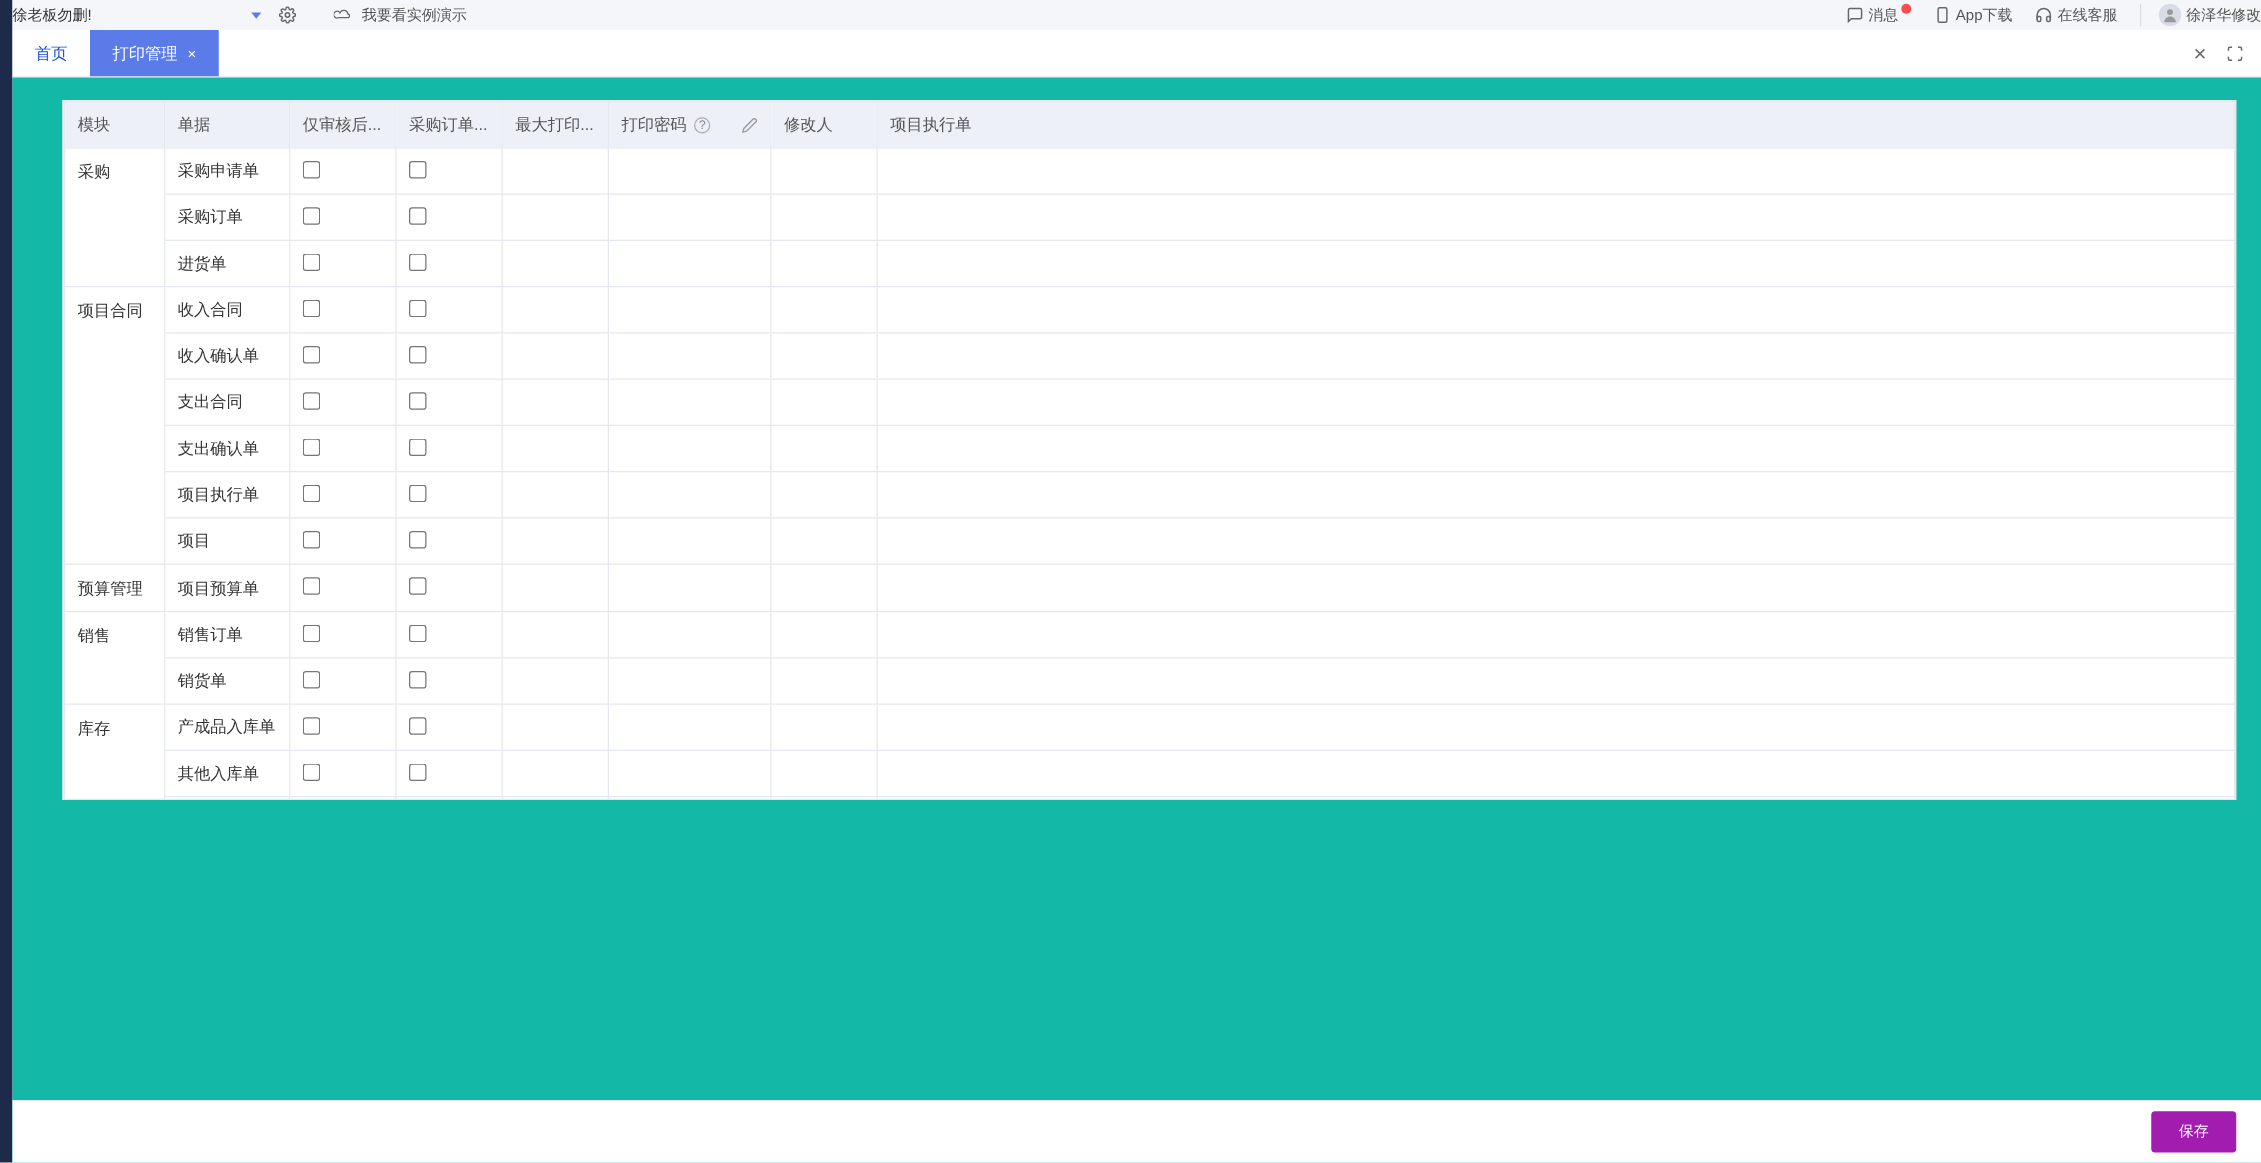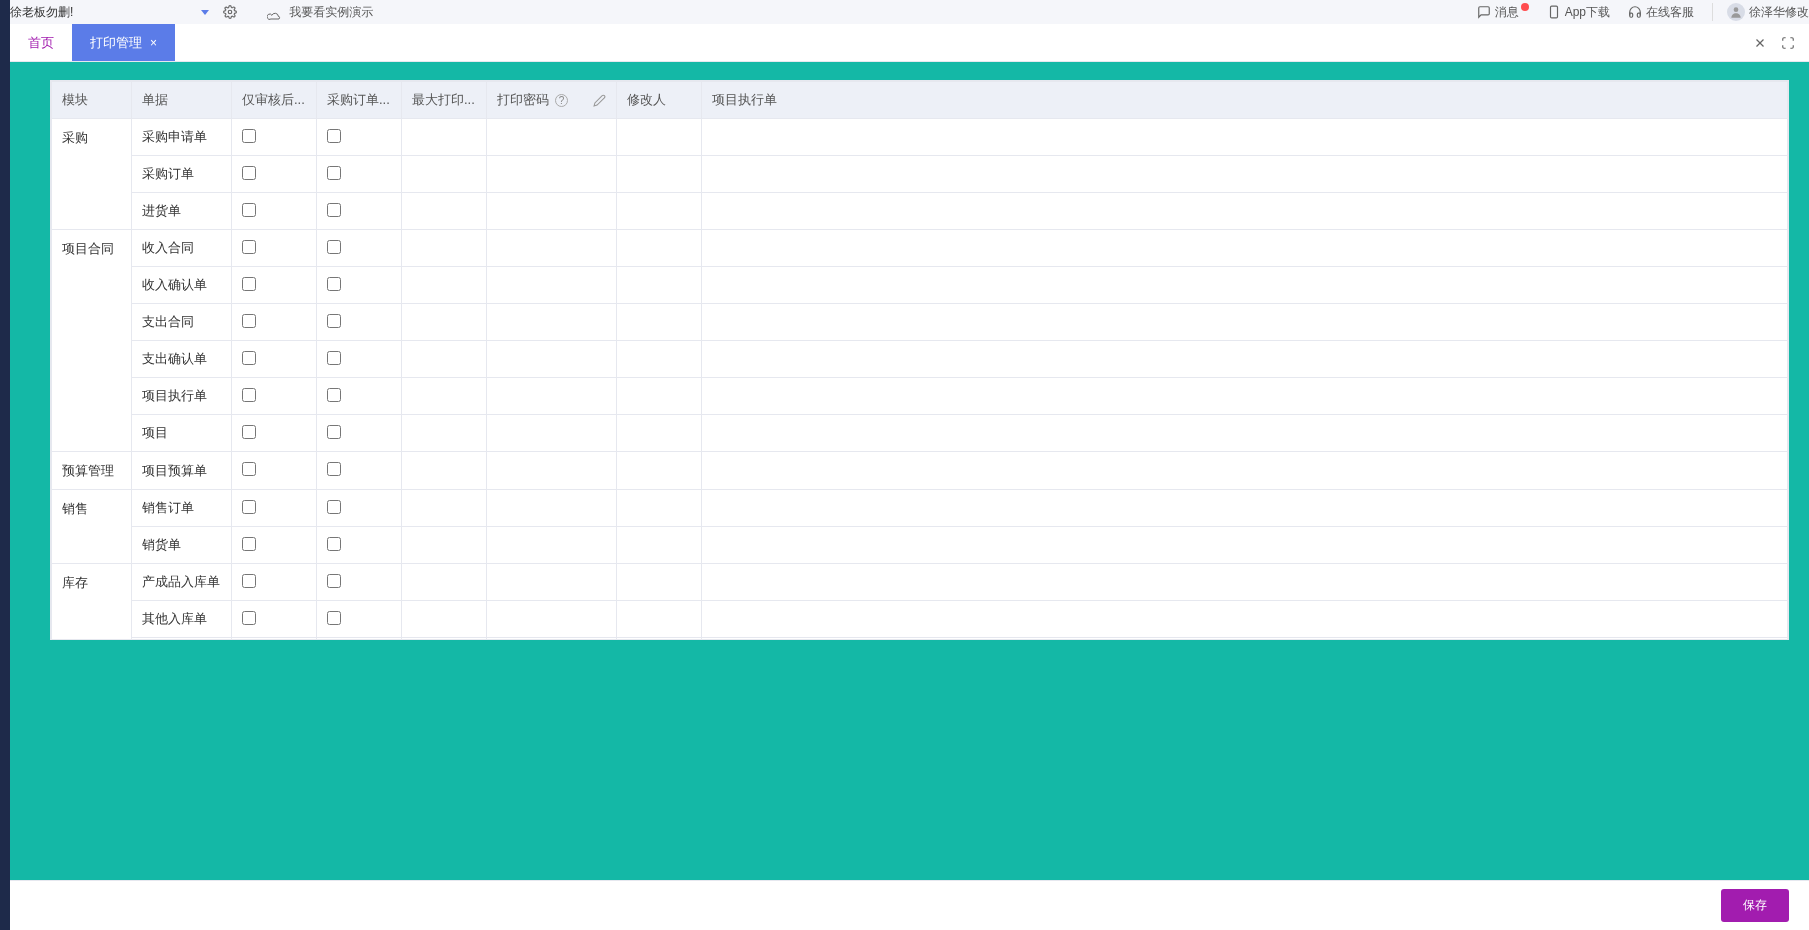--- a/index.html
+++ b/index.html
@@ -45,21 +45,21 @@
   margin-left: 120px;
 }
 .gear {
   width: 14px; height: 14px;
   margin-left: 14px;
   position: relative;
 }
 .gear svg { width: 14px; height: 14px; }
 .topbar .demo {
   display: flex;
-  align-items: flex-end;
+  align-items: flex-start;
   gap: 6px;
   margin-left: 30px;
 }
 .cloud-icon {
   width: 16px; height: 12px;
 }
 .topbar .spacer { flex: 1; }
 .topbar .right-items {
   display: flex;
   align-items: center;
@@ -94,21 +94,21 @@
   background: #fff;
   display: flex;
   align-items: stretch;
   border-bottom: 1px solid #e6e8ef;
 }
 .tab {
   padding: 0 18px;
   display: flex;
   align-items: center;
   font-size: 13px;
-  color: #a21caf;
+  color: #1d4ed8;
   cursor: pointer;
   gap: 6px;
 }
 .tab.active {
   background: #5b7ce8;
   color: #ffffff;
 }
 .tab .close-x {
   font-size: 12px;
   margin-left: 2px;

